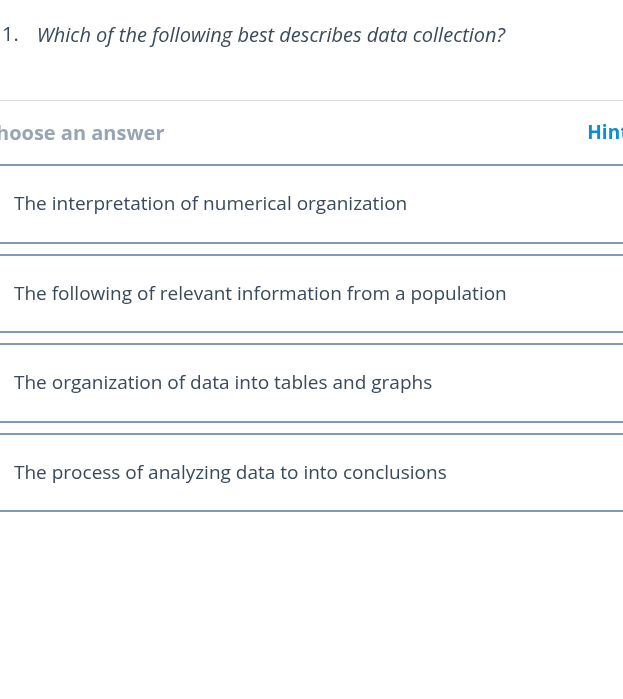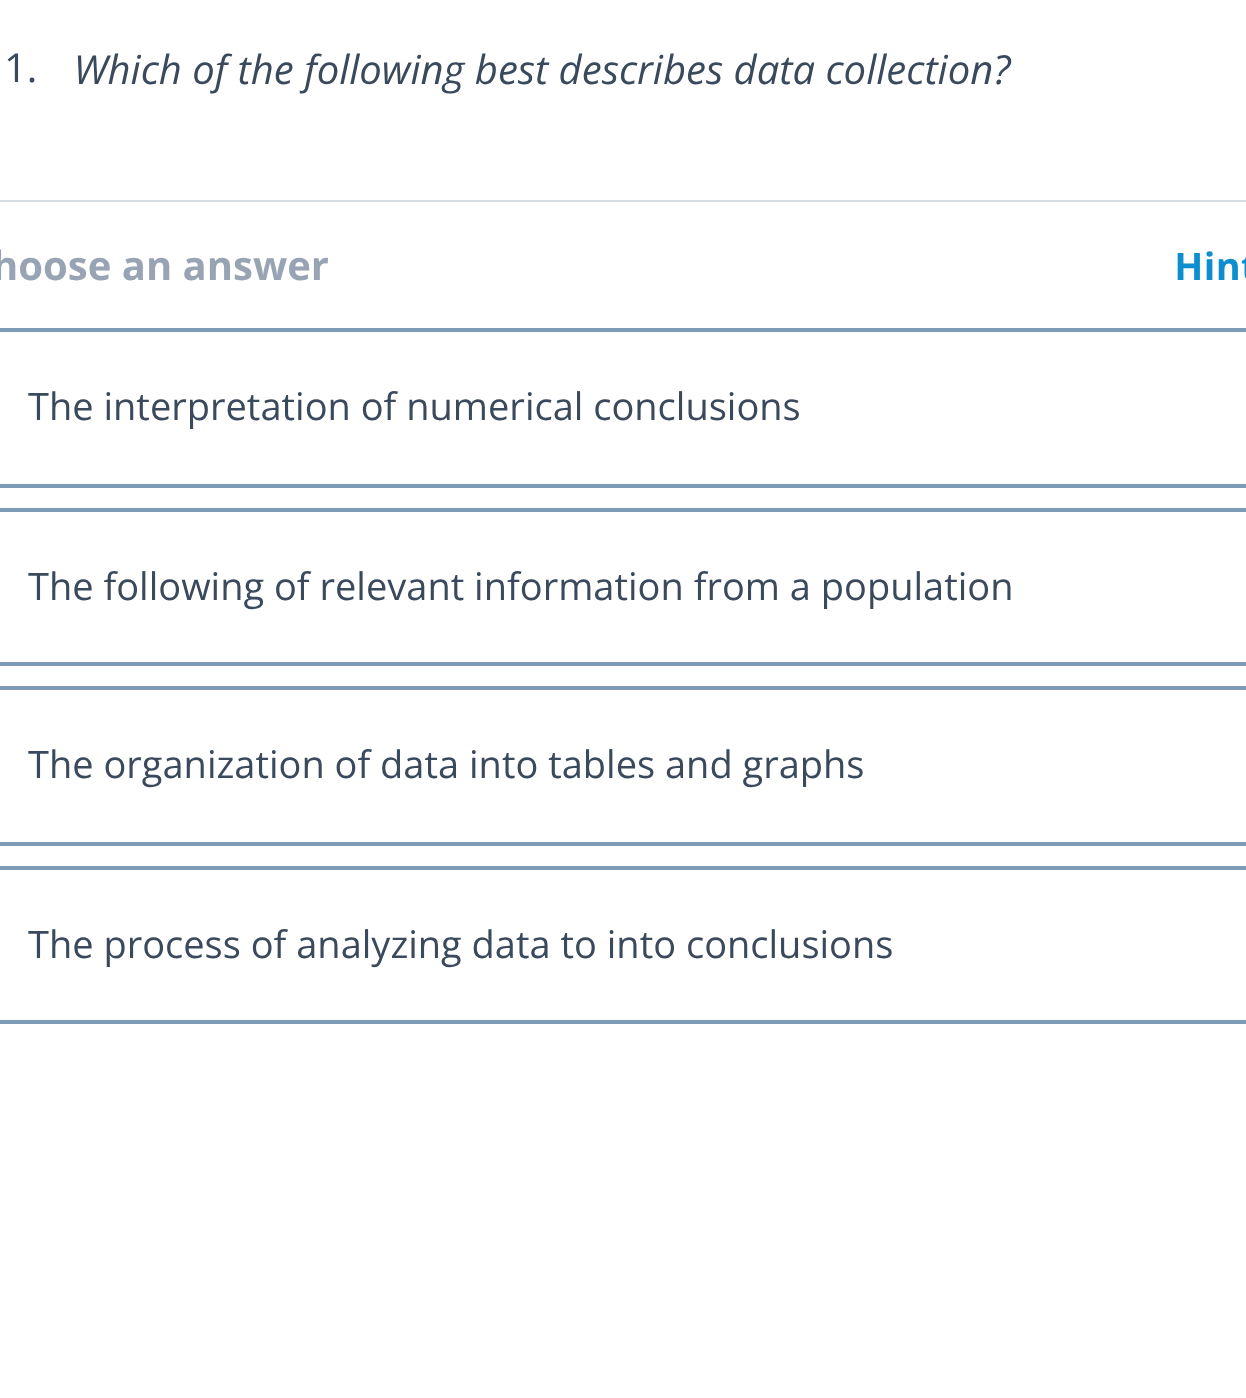--- a/index.html
+++ b/index.html
@@ -34,21 +34,21 @@
       font-style: italic;
     }
     .divider {
       height: 1px;
       background: #d8dde3;
       width: 100%;
     }
     .choose-header {
       display: flex;
       justify-content: space-between;
-      align-items: flex-end;
+      align-items: flex-start;
       padding: 18px 0 18px 0;
     }
     .choose-label {
       font-size: 20px;
       font-weight: 700;
       color: #98a4b3;
       margin-left: -4px;
     }
     .hint-link {
       font-size: 19px;
@@ -81,21 +81,21 @@
 </div>
 
 <div class="divider"></div>
 
 <div class="choose-header">
   <div class="choose-label">hoose an answer</div>
   <div class="hint-link">Hint</div>
 </div>
 
 <div class="answer-option">
-  <div class="answer-text">The interpretation of numerical conclusions</div>
+  <div class="answer-text">The interpretation of numerical organization</div>
 </div>
 
 <div class="answer-option">
   <div class="answer-text">The following of relevant information from a population</div>
 </div>
 
 <div class="answer-option">
   <div class="answer-text">The organization of data into tables and graphs</div>
 </div>
 

